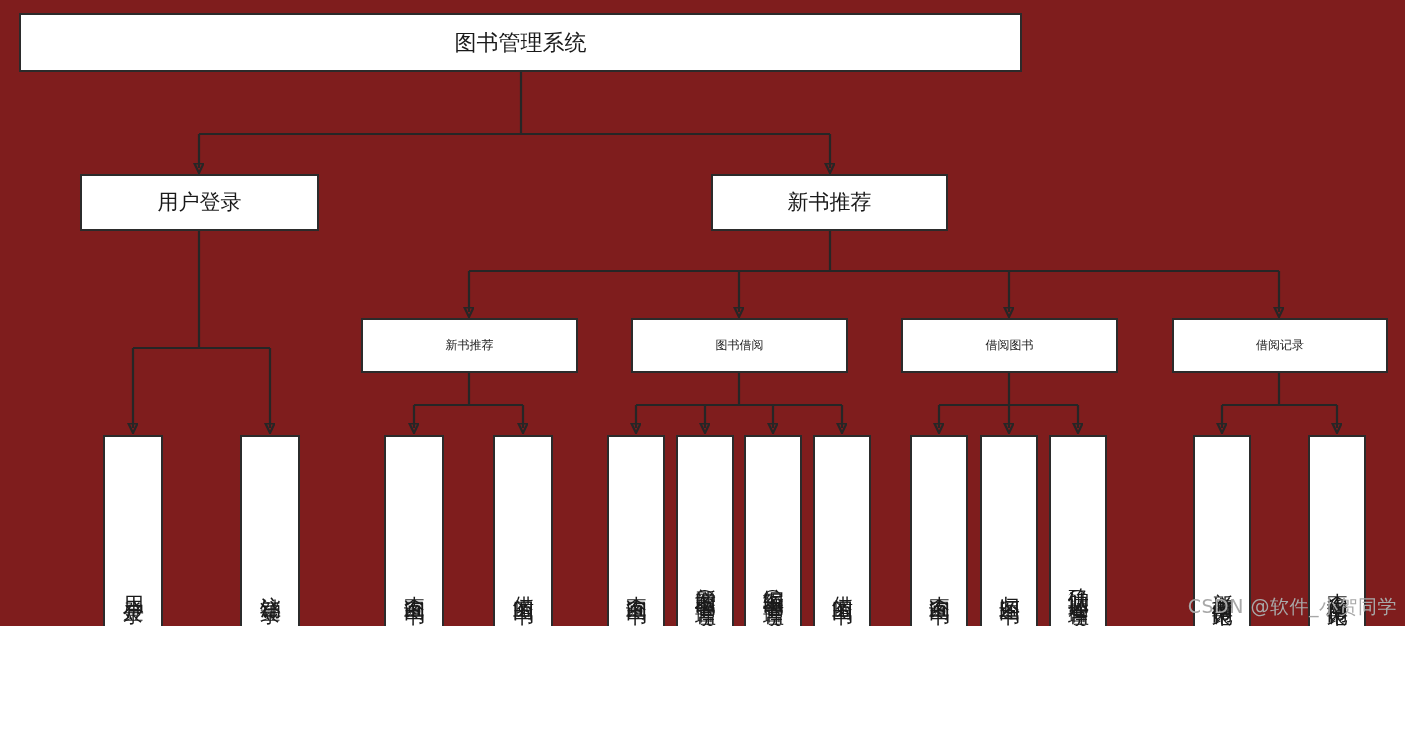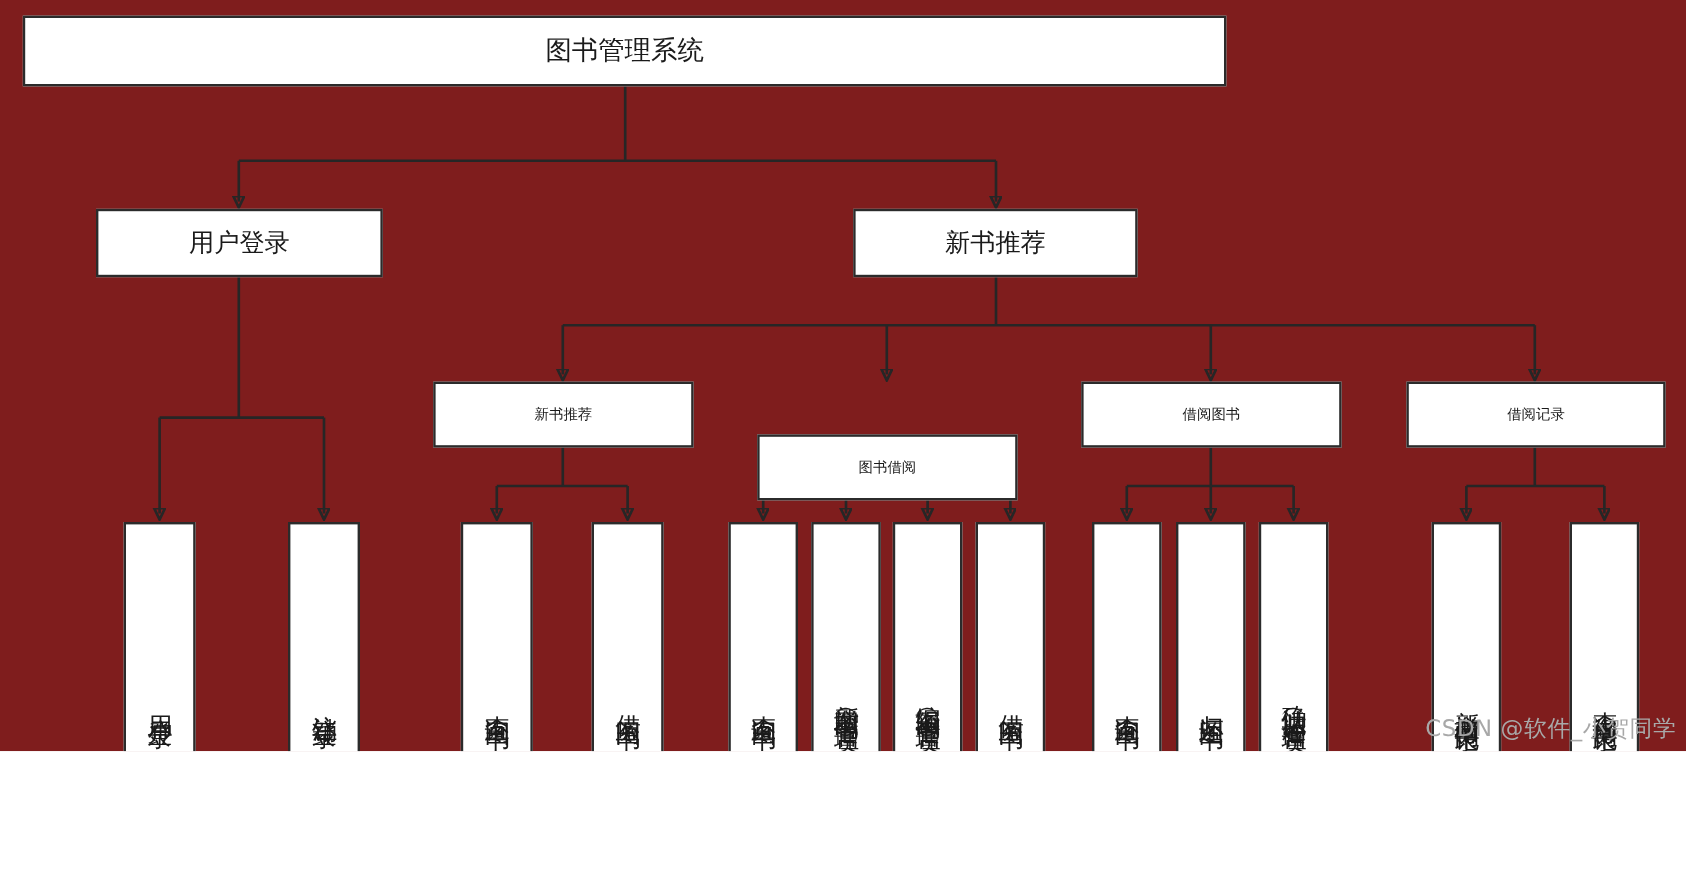--- a/index.html
+++ b/index.html
@@ -141,21 +141,21 @@
   <div class="node mid" style="left:80px;top:174px;width:239px;height:57px;">
     <span>用户登录</span>
   </div>
   <div class="node mid" style="left:711px;top:174px;width:237px;height:57px;">
     <span>新书推荐</span>
   </div>
 
   <div class="node sub" style="left:361px;top:318px;width:217px;height:55px;">
     <span>新书推荐</span>
   </div>
-  <div class="node sub" style="left:631px;top:318px;width:217px;height:55px;margin-top:44px;">
+  <div class="node sub" style="left:631px;top:318px;width:217px;height:55px;">
     <span>图书借阅</span>
   </div>
   <div class="node sub" style="left:901px;top:318px;width:217px;height:55px;">
     <span>借阅图书</span>
   </div>
   <div class="node sub" style="left:1172px;top:318px;width:216px;height:55px;">
     <span>借阅记录</span>
   </div>
 
   <div class="node leaf" style="left:103px;top:435px;width:60px;height:299px;">

